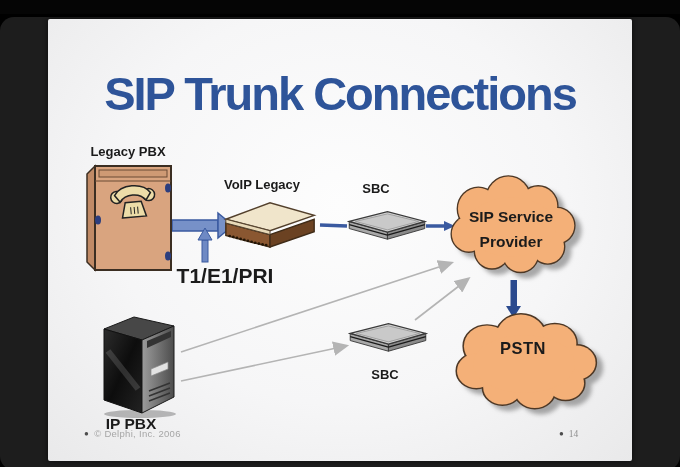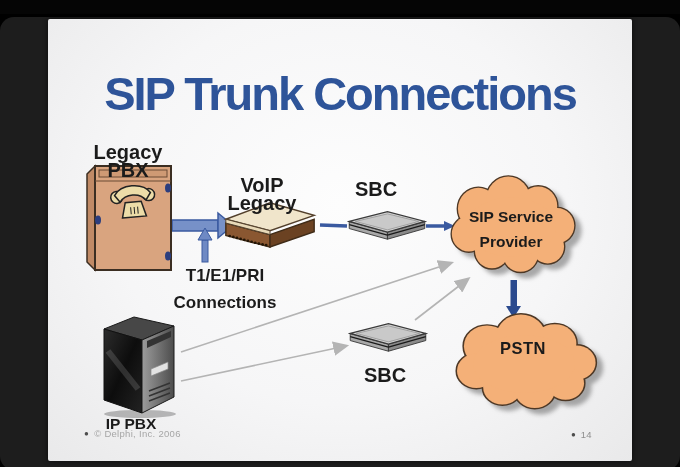--- a/index.html
+++ b/index.html
@@ -11,32 +11,32 @@
   .bottom-card{position:absolute;height:8px;top:459px;background:#242424;border-radius:5px 5px 0 0;}
   #card-l{left:8px;width:208px;}
   #card-r{left:230px;width:436px;}
   
   #slide{position:absolute;left:48px;top:5px;width:584px;height:442px;border-radius:2px;
     background:radial-gradient(ellipse at 50% 42%, #fdfdfd 0%, #f6f6f7 55%, #e9e9ea 100%);
     box-shadow:0 0 5px rgba(0,0,0,.65);overflow:hidden;}
   .abs{position:absolute;}
   #slide-title{left:0;top:48px;width:584px;text-align:center;color:#2e5499;font-size:47px;
     font-weight:700;letter-spacing:-2px;line-height:54px;}
-  .node-label{color:#1b1b1b;font-size:20px;font-weight:600;text-align:center;line-height:18px;}
+  .node-label{color:#1b1b1b;font-size:13px;font-weight:600;text-align:center;line-height:18px;}
   #label-legacy-pbx{left:30px;top:124px;width:100px;}
   #label-voip-gateway{left:159px;top:157px;width:110px;}
   #label-sbc-top{left:298px;top:161px;width:60px;}
   #label-sbc-bottom{left:307px;top:347px;width:60px;}
   #label-ip-pbx{left:43px;top:396px;width:80px;font-size:15.5px;}
-  #label-t1{left:117px;top:243px;width:120px;font-size:17px;line-height:27px;font-weight:600;}
+  #label-t1{left:117px;top:243px;width:120px;font-size:21px;line-height:27px;font-weight:600;}
   #label-cloud-sip{left:400px;top:185px;width:126px;font-size:15.5px;line-height:25px;font-weight:600;}
   #label-cloud-pstn{left:402px;top:320px;width:146px;font-size:16.5px;letter-spacing:.5px;font-weight:600;}
   .cloud-svg{filter:drop-shadow(6px 5px 2px rgba(90,90,90,.5));}
   #footer-left{left:36px;top:409px;font-size:9.5px;color:#a6a6a6;letter-spacing:.3px;}
-  #footer-right{left:523px;top:410px;font-size:9.5px;color:#8f8f8f;}
+  #footer-right{left:511px;top:410px;font-size:9.5px;color:#8f8f8f;font-family:Liberation Serif, serif;}
   .footer-bullet{color:#4d4d4d;font-size:8px;vertical-align:1px;margin-right:5px;}
   svg{display:block;}
 </style>
 </head>
 <body>
 
 <div id="stage">
   <div id="frame"></div>
   <div id="card-l" class="bottom-card"></div>
   <div id="card-r" class="bottom-card"></div>
@@ -184,21 +184,20 @@
       <ellipse cx="100" cy="80" rx="66" ry="42" fill="#f4b078"></ellipse>
     </svg>
 
     <div id="label-legacy-pbx" class="abs node-label">Legacy PBX</div>
     <div id="label-voip-gateway" class="abs node-label">VoIP Legacy</div>
     <div id="label-sbc-top" class="abs node-label">SBC</div>
     <div id="label-sbc-bottom" class="abs node-label">SBC</div>
     <div id="label-ip-pbx" class="abs node-label">IP PBX</div>
     <div id="label-t1" class="abs node-label">
       <div>T1/E1/PRI</div>
-      <div>Connections</div>
     </div>
     <div id="label-cloud-sip" class="abs node-label">
       <div>SIP Service</div>
       <div>Provider</div>
     </div>
     <div id="label-cloud-pstn" class="abs node-label">PSTN</div>
 
     <div id="footer-left" class="abs">
       <span class="footer-bullet">●</span><span>© Delphi, Inc. 2006</span>
     </div>

